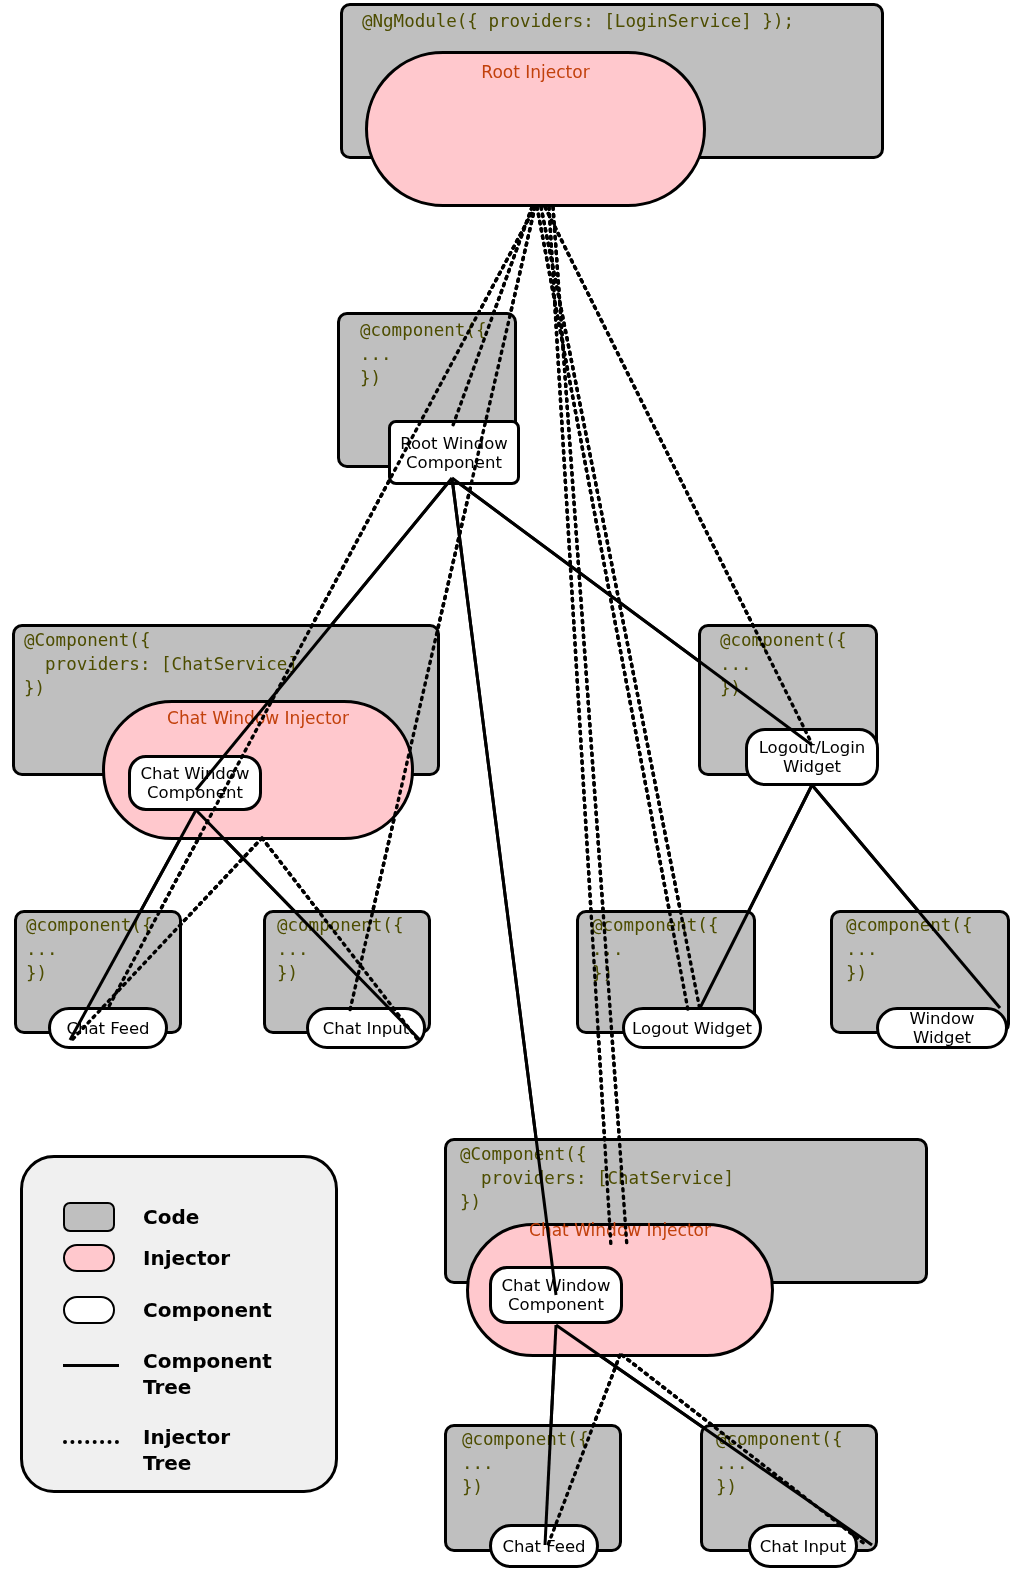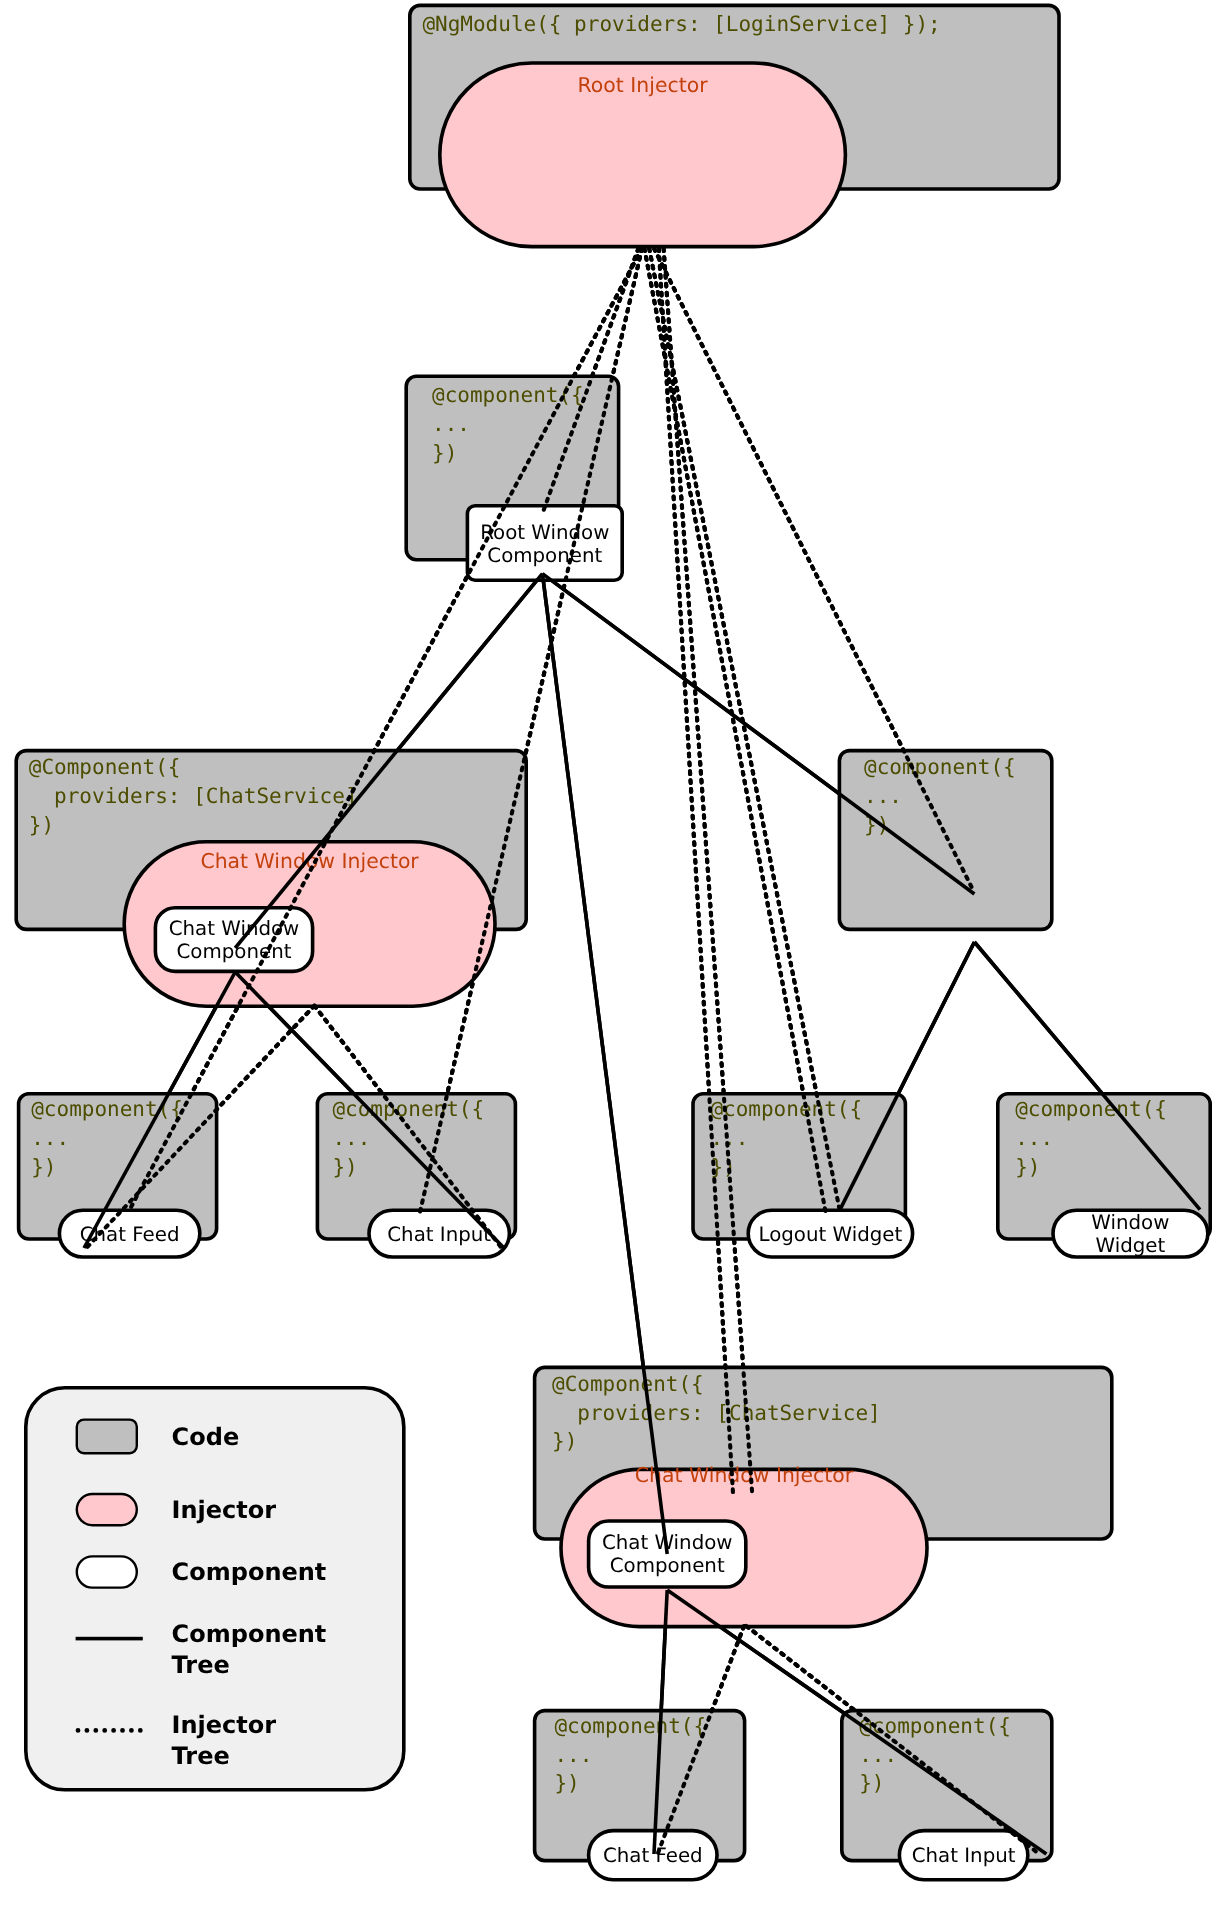--- a/index.html
+++ b/index.html
@@ -122,21 +122,21 @@
     <path class="ctree" d="M812,785 L700,1008"></path>
     <path class="ctree" d="M812,785 L1000,1008"></path>
 
     <path class="ctree" d="M556,1325 L545,1545"></path>
     <path class="ctree" d="M556,1325 L872,1545"></path>
     <path class="itree" d="M620,1355 L548,1545"></path>
     <path class="itree" d="M622,1355 L866,1545"></path>
   </svg>
 
   <div class="codebox" style="left:340px;top:3px;width:544px;height:156px;"></div>
-  <div class="codetext" style="left:352px;top:9px;width:520px;">@NgModule({ providers: [LoginService] });</div>
+  <div class="codetext" style="left:362px;top:9px;width:520px;">@NgModule({ providers: [LoginService] });</div>
 
   <div class="injector" style="left:365px;top:51px;width:341px;height:156px;border-radius:78px;"></div>
   <div class="injector-label" style="left:365px;top:62px;width:341px;">Root Injector</div>
 
   <div class="codebox" style="left:337px;top:312px;width:180px;height:156px;"></div>
   <div class="codetext" style="left:360px;top:318px;width:160px;">@component({
 ...
 })</div>
 
   <div class="component" style="left:388px;top:420px;width:132px;height:65px;border-radius:8px;">
@@ -155,20 +155,24 @@
   <div class="component" style="left:128px;top:755px;width:134px;height:56px;border-radius:18px;">
     <span style="white-space:pre-line;">Chat Window
 Component</span>
   </div>
 
   <div class="codebox" style="left:698px;top:624px;width:180px;height:152px;"></div>
   <div class="codetext" style="left:720px;top:628px;width:160px;">@component({
 ...
 })</div>
 
+  <div class="component" style="left:745px;top:728px;width:134px;height:58px;border-radius:20px;">
+    <span style="white-space:pre-line;">Logout/Login
+Widget</span>
+  </div>
 
   <div class="codebox" style="left:14px;top:910px;width:168px;height:124px;"></div>
   <div class="codetext" style="left:26px;top:913px;width:150px;">@component({
 ...
 })</div>
   <div class="component" style="left:48px;top:1007px;width:120px;height:42px;border-radius:21px;">
     <span>Chat Feed</span>
   </div>
 
   <div class="codebox" style="left:263px;top:910px;width:168px;height:124px;"></div>
@@ -247,21 +251,21 @@
     <path class="ctree" d="M812,785 L700,1008"></path>
     <path class="ctree" d="M812,785 L1000,1008"></path>
 
     <path class="ctree" d="M556,1325 L545,1545"></path>
     <path class="ctree" d="M556,1325 L872,1545"></path>
     <path class="itree" d="M620,1355 L548,1545"></path>
     <path class="itree" d="M622,1355 L866,1545"></path>
   </svg>
 
   <div id="legend">
-    <div class="lg-row" style="left:40px;top:24px;">
+    <div class="lg-row" style="left:40px;top:44px;">
       <div class="sw sw-code"></div>
       <div class="lg-label" style="margin-left:28px;">Code</div>
     </div>
     <div class="lg-row" style="left:40px;top:86px;">
       <div class="sw sw-inj"></div>
       <div class="lg-label" style="margin-left:28px;">Injector</div>
     </div>
     <div class="lg-row" style="left:40px;top:138px;">
       <div class="sw sw-comp"></div>
       <div class="lg-label" style="margin-left:28px;">Component</div>

